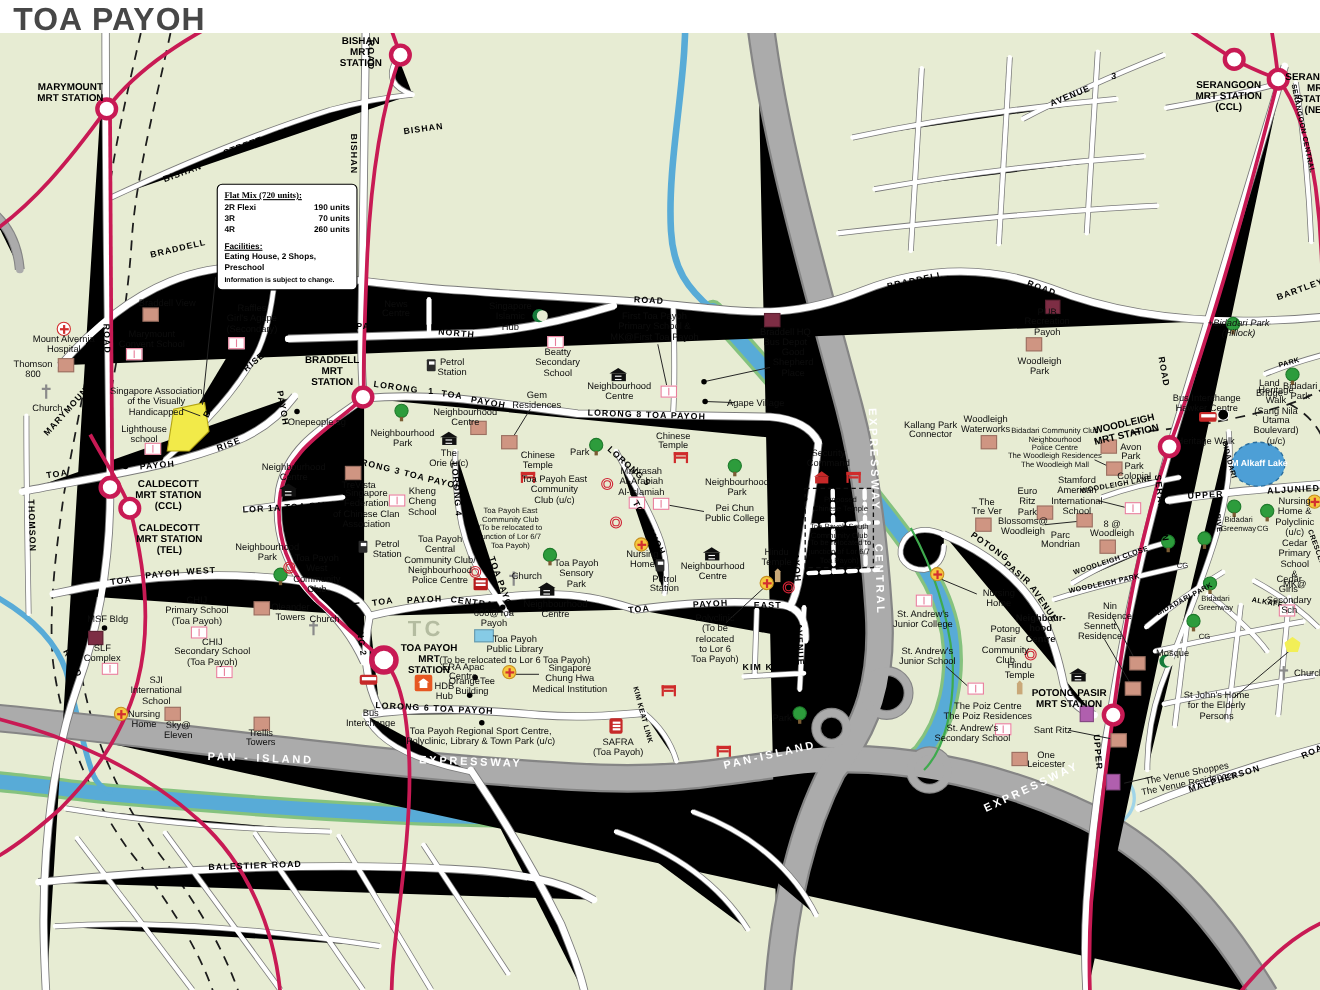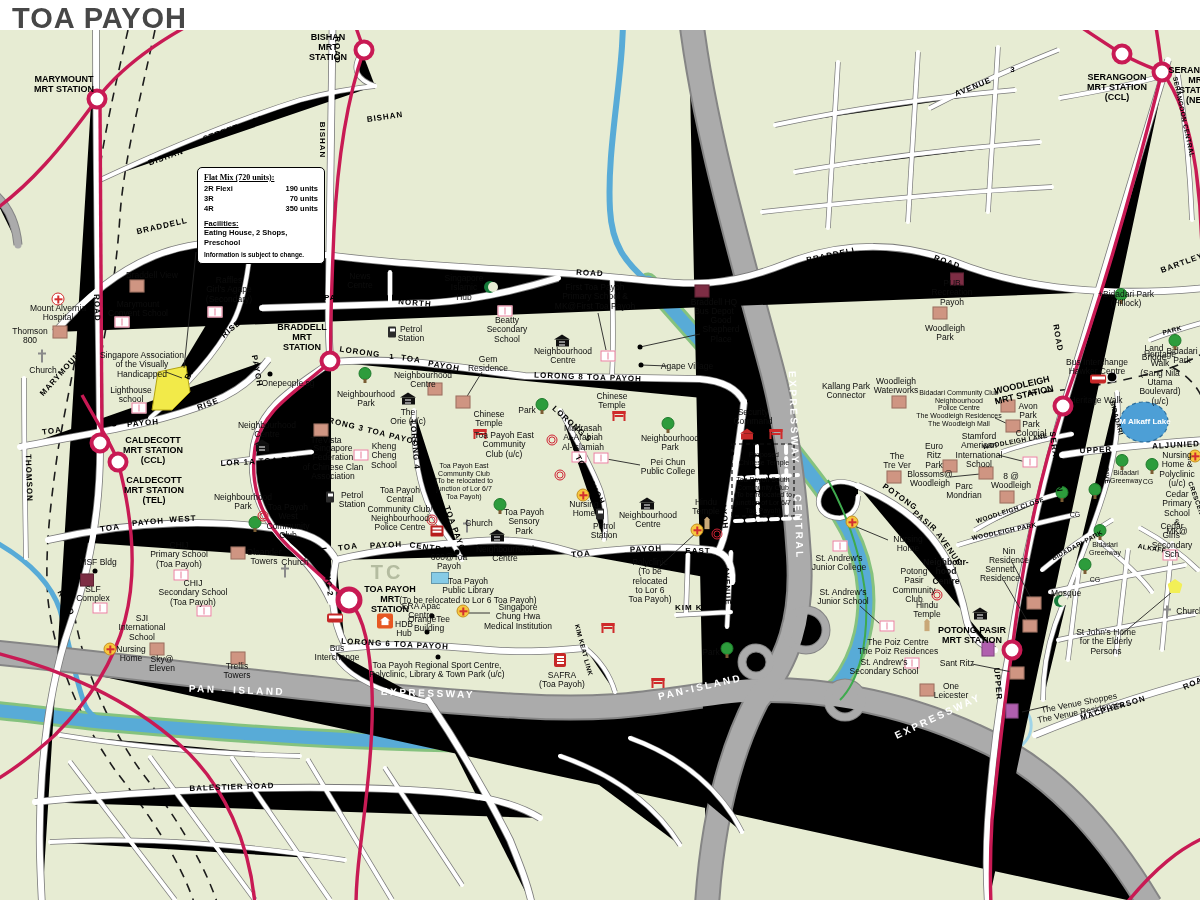--- a/index.html
+++ b/index.html
@@ -324,21 +324,21 @@
         <div class="row">
           <div class="">2R Flexi</div>
           <div class="">190 units</div>
         </div>
         <div class="row">
           <div class="">3R</div>
           <div class="">70 units</div>
         </div>
         <div class="row">
           <div class="">4R</div>
-          <div class="">350 units</div>
+          <div class="">260 units</div>
         </div>
       </div>
     <div class="ib-fac">Facilities:</div>
     <div class="ib-facv">Eating House, 2 Shops, Preschool</div>
     <div class="ib-note">Information is subject to change.</div>
   </div>
 <div class="pl" style="left: 360px; top: 281px; transform: translate(-50%, -50%);">News
 Centre</div>
     <div class="pl" style="left: 152px; top: 276px; transform: translate(-50%, -50%);">Braddell View</div>
     <div class="pl" style="left: 58px; top: 313px; transform: translate(-50%, -50%);">Mount Alvernia
@@ -372,21 +372,21 @@
 MK@First Toa Payoh</div>
     <div class="pl" style="left: 714px; top: 307px; transform: translate(-50%, -50%);">Braddell HQ
 Bus Depot</div>
     <div class="pl" style="left: 721px; top: 330px; transform: translate(-50%, -50%);">Good
 Shepherd
 Place</div>
     <div class="pl" style="left: 687px; top: 367px; transform: translate(-50%, -50%);">Agape Village</div>
     <div class="pl" style="left: 563px; top: 356px; transform: translate(-50%, -50%);">Neighbourhood
 Centre</div>
     <div class="pl" style="left: 488px; top: 364px; transform: translate(-50%, -50%);">Gem
-Residence</div>
+Residences</div>
     <div class="pl" style="left: 423px; top: 380px; transform: translate(-50%, -50%);">Neighbourhood
 Centre</div>
     <div class="pl" style="left: 408px; top: 417px; transform: translate(-50%, -50%);">The
 Orie (u/c)</div>
     <div class="pl" style="left: 366px; top: 399px; transform: translate(-50%, -50%);">Neighbourhood
 Park</div>
     <div class="pl" style="left: 489px; top: 419px; transform: translate(-50%, -50%);">Chinese
 Temple</div>
     <div class="pl" style="left: 612px; top: 401px; transform: translate(-50%, -50%);">Chinese
 Temple</div>
@@ -565,21 +565,21 @@
     <div class="pl" style="left: 1097px; top: 367px; transform: translate(-50%, -50%);">Bus Interchange
 Hawker Centre</div>
     <div class="pl" style="left: 1160px; top: 378px; transform: translate(-50%, -50%);">Heritage Walk
 (Sang Nila Utama
 Boulevard) (u/c)</div>
     <div class="pl" style="left: 1096px; top: 401px; transform: translate(-50%, -50%);">Heritage Walk</div>
     <div class="pl" style="left: 1154px; top: 353px; transform: translate(-50%, -50%);">Land
 Bridge</div>
     <div class="pl" style="left: 1182px; top: 356px; transform: translate(-50%, -50%);">Bidadari
 Park</div>
-    <div class="pl" style="left: 1126px; top: 299px; transform: translate(-50%, -50%);">+Bidadari Park
+    <div class="pl" style="left: 1126px; top: 299px; transform: translate(-50%, -50%); font-style: italic;">+Bidadari Park
 (Hillock)</div>
     <div class="pl lake" style="left: 1145px; top: 422px; transform: translate(-50%, -50%);">M Alkaff Lake</div>
     <div class="pl" style="left: 1177px; top: 470px; transform: translate(-50%, -50%);">Nursing
 Home &amp;
 Polyclinic
 (u/c)</div>
     <div class="pl sm" style="left: 1126px; top: 477px; transform: translate(-50%, -50%);">Bidadari
 Greenway</div>
     <div class="pl sm" style="left: 1105px; top: 549px; transform: translate(-50%, -50%);">Bidadari
 Greenway</div>

